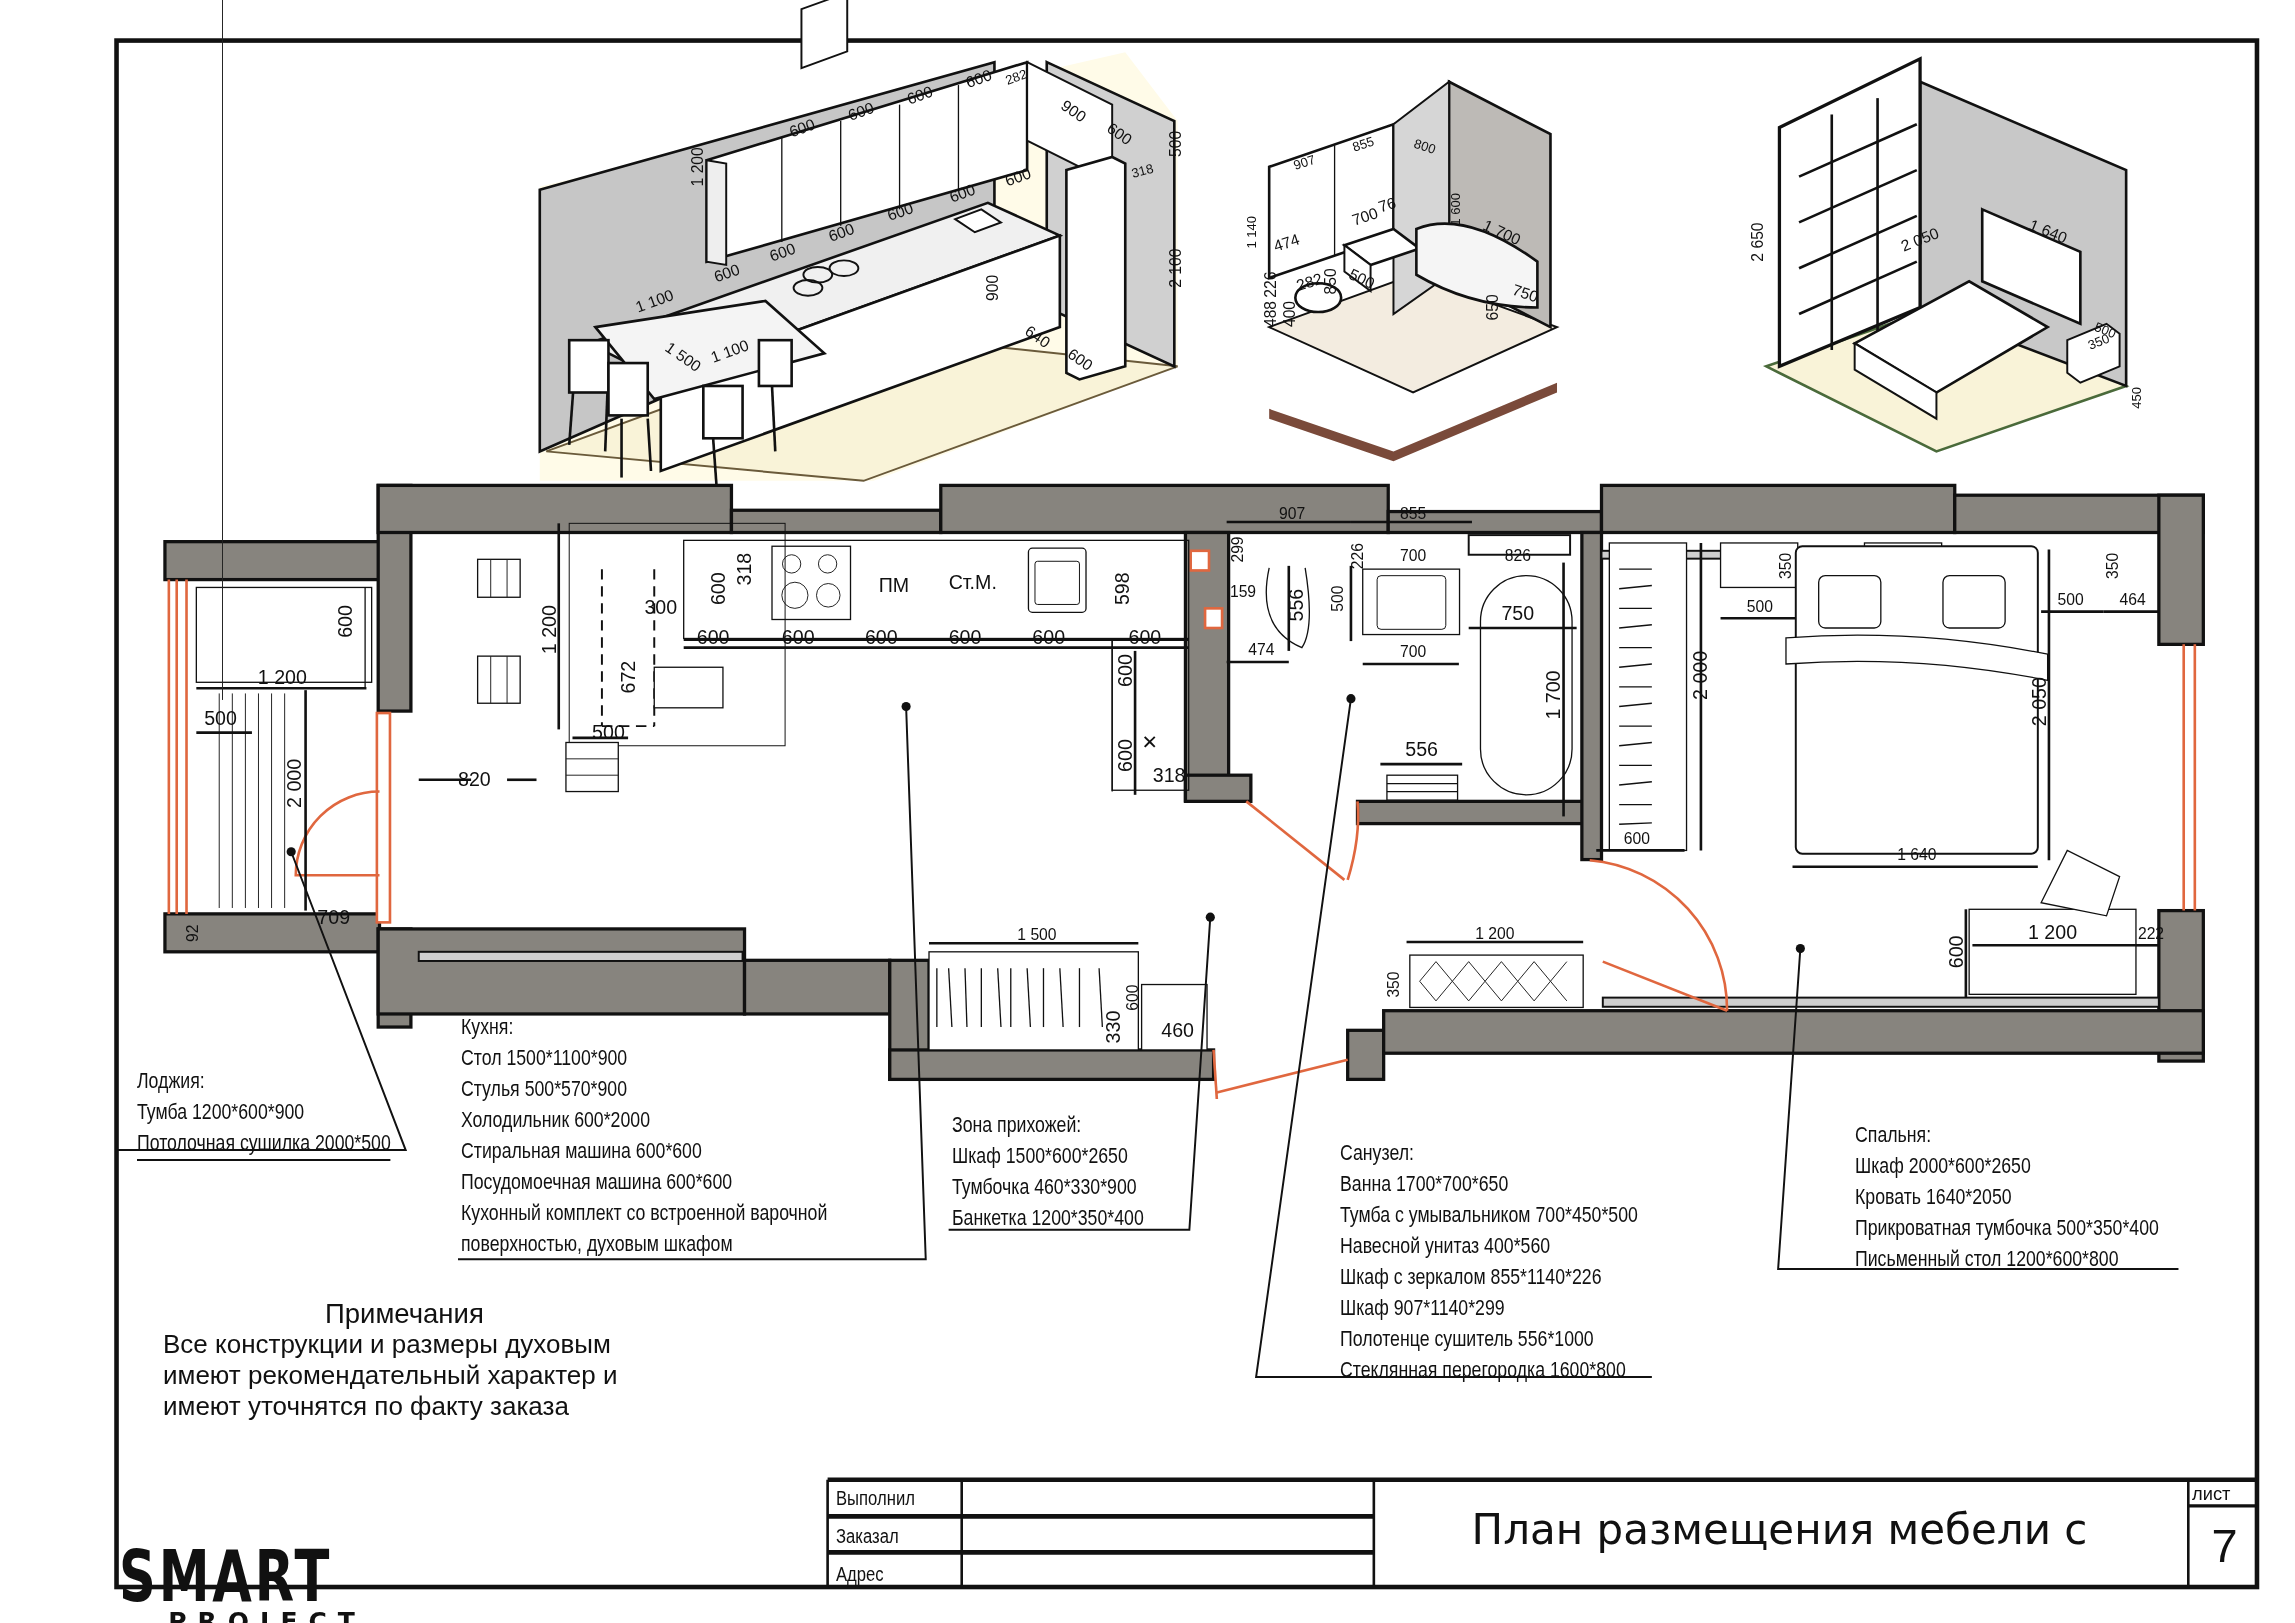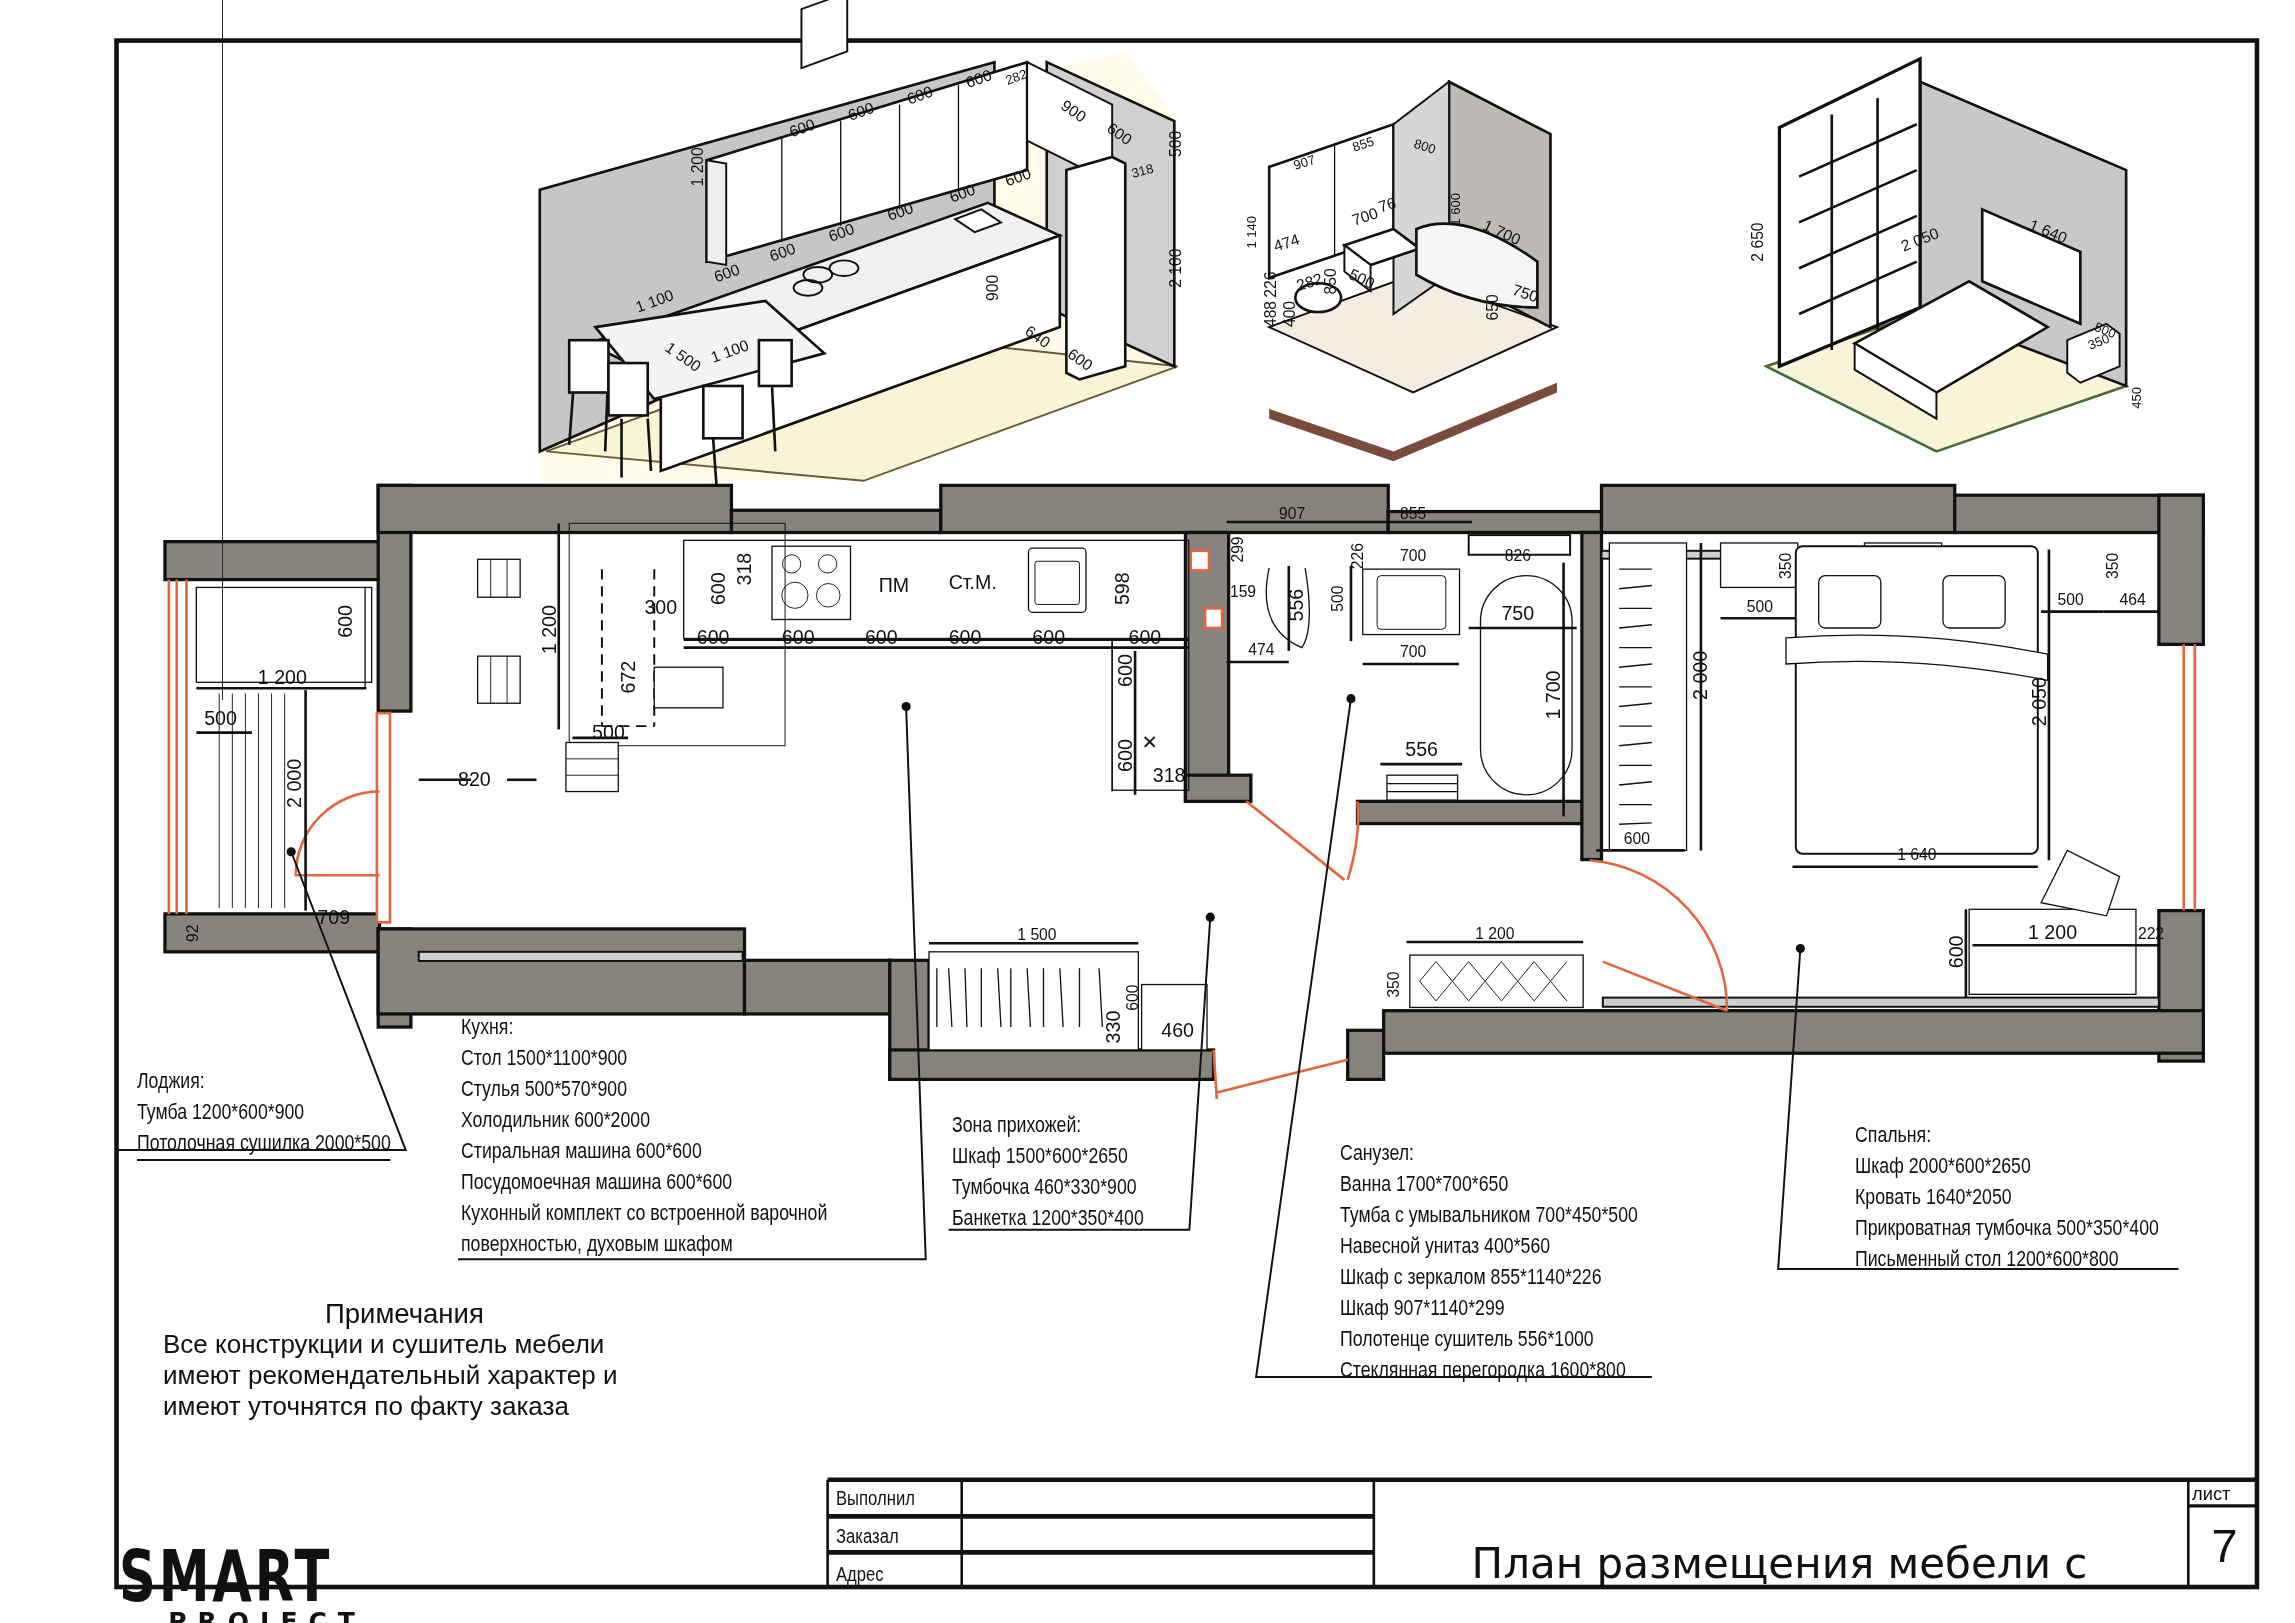--- a/index.html
+++ b/index.html
@@ -21,21 +21,21 @@
   .leader { stroke: #111; stroke-width: 3; fill: none; }
   .dot { fill: #111; }
   .note { position: absolute; font-size: 21.6px; line-height: 31px; transform: scaleX(0.82); transform-origin: left top; white-space: nowrap; }
   .note .u { border-bottom: 2.6px solid #111; display: inline-block; padding-bottom: 1.3px; }
   .remarks { position: absolute; left: 143px; top: 1298px; font-size: 26px; line-height: 31px; margin-left: 20px; }
   .remarks .rt { display: block; padding-left: 162px; font-size: 27.5px; }
   .tb-cell { position: absolute; font-size: 19.6px; transform: scaleX(0.85); transform-origin: left center; }
   .logo { position: absolute; left: 119px; top: 1544px; }
   .logo .smart { font-family: "DejaVu Sans", sans-serif; font-weight: bold; font-size: 71px; letter-spacing: 3.9px; line-height: 65px; display: block; transform: scaleX(0.72); transform-origin: left top; }
   .logo .project { font-family: "DejaVu Sans", sans-serif; font-weight: bold; font-size: 25px; letter-spacing: 11px; line-height: 26px; display: block; text-align: center; }
-  .title { position: absolute; left: 1374px; top: 1538px; width: 811px; text-align: center; font-family: "DejaVu Sans", sans-serif; font-size: 42px; line-height: 52px; }
+  .title { position: absolute; left: 1374px; top: 1504px; width: 811px; text-align: center; font-family: "DejaVu Sans", sans-serif; font-size: 42px; line-height: 52px; }
   .sheetlbl { position: absolute; left: 2192px; top: 1483px; width: 65px; text-align: left; font-size: 18.3px; }
   .sheetnum { position: absolute; left: 2192px; top: 1518px; width: 65px; text-align: center; font-size: 47px; }
 </style>
 </head>
 <body>
 
 <div id="sheet">
 <svg width="2295" height="1623" viewBox="0 0 3508 2481" xmlns="http://www.w3.org/2000/svg">
 
   <rect x="178" y="62" width="3272" height="2364" fill="none" stroke="#111" stroke-width="7"></rect>
@@ -486,21 +486,21 @@
 <div class="note" style="left:1855px; top:1119px;">
   <div>Спальня:</div>
   <div>Шкаф 2000*600*2650</div>
   <div>Кровать 1640*2050</div>
   <div>Прикроватная тумбочка 500*350*400</div>
   <div>Письменный стол 1200*600*800</div>
 </div>
 
 <div class="remarks">
   <span class="rt">Примечания</span>
-  <div>Все конструкции и сушитель мебели</div>
+  <div>Все конструкции и размеры духовым</div>
   <div>имеют рекомендательный характер и</div>
   <div>имеют уточнятся по факту заказа</div>
 </div>
 
 
 <div class="logo">
   <span class="smart">SMART</span>
   <span class="project">PROJECT</span>
 </div>
 

